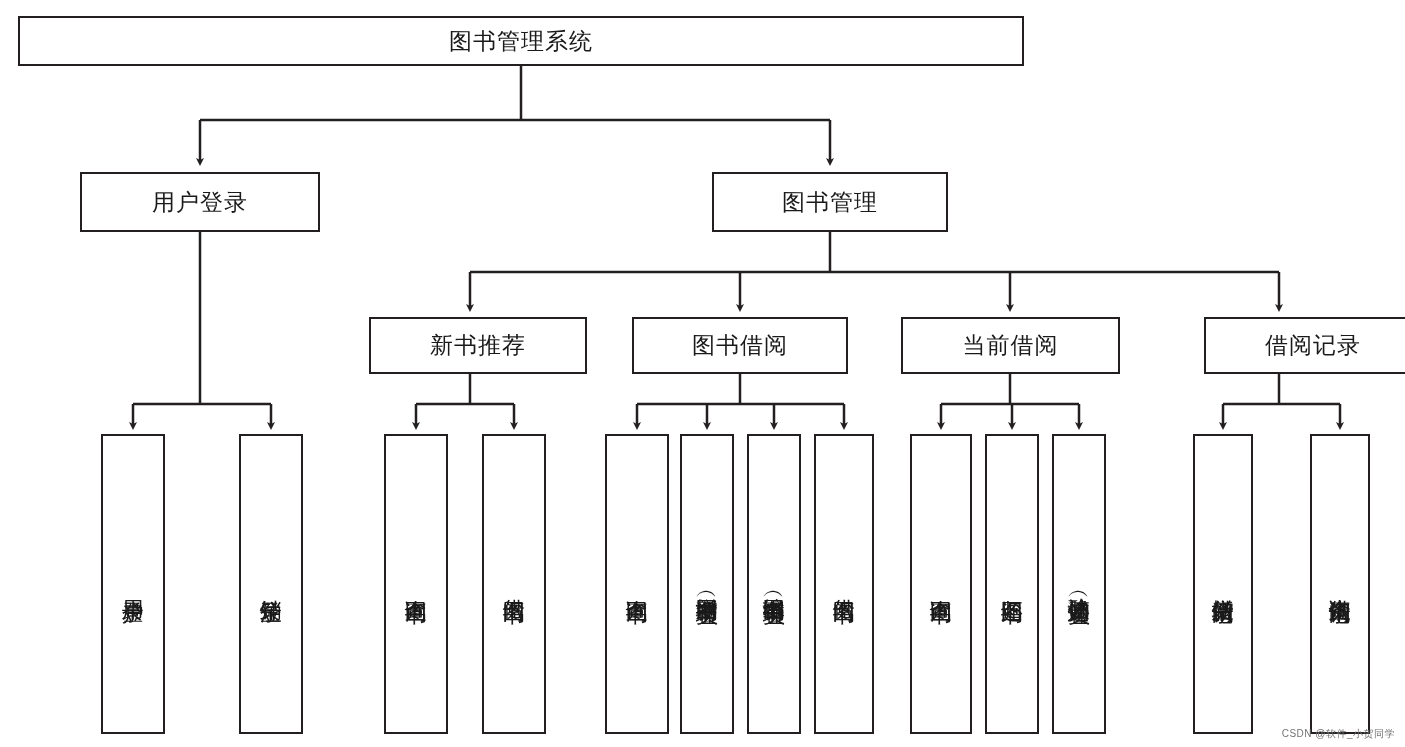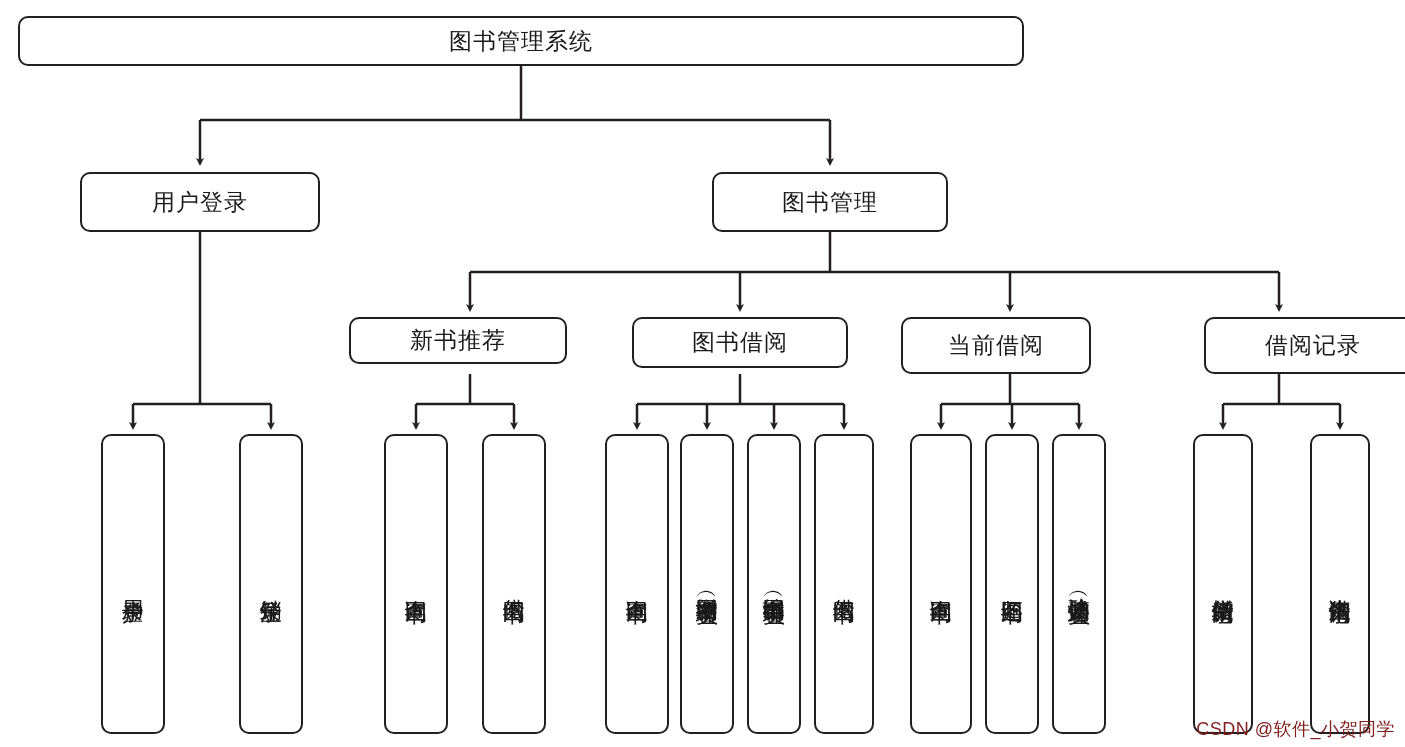--- a/index.html
+++ b/index.html
@@ -24,21 +24,21 @@
     top: 0;
     width: 1405px;
     height: 747px;
     pointer-events: none;
   }
   .node {
     position: absolute;
     box-sizing: border-box;
     border: 2px solid #231f20;
     background: #ffffff;
-    border-radius: 10px;
+    border-radius: 0;
     display: flex;
     align-items: center;
     justify-content: center;
     text-align: center;
     color: #1a1a1a;
   }
   .node.h {
     font-size: 23px;
     letter-spacing: 1px;
   }
@@ -47,22 +47,22 @@
     letter-spacing: 1px;
     writing-mode: vertical-rl;
     text-orientation: upright;
     line-height: 1.15;
     padding: 10px 0;
   }
   .watermark {
     position: absolute;
     right: 10px;
     bottom: 6px;
-    font-size: 18px;
-    color: #7f1d1d;
+    font-size: 10px;
+    color: #737373;
     letter-spacing: 0.5px;
     white-space: nowrap;
   }
 </style>
 </head>
 <body>
 
 <div id="canvas">
 
   <svg class="lines" viewBox="0 0 1405 747">
@@ -114,25 +114,25 @@
       <path d="M1340,404 L1340,426" marker-end="url(#arrow)"></path>
     </g>
   </svg>
 
   <div class="node h" style="left:18px;top:16px;width:1006px;height:50px;">图书管理系统</div>
 
   <div class="node h" style="left:80px;top:172px;width:240px;height:60px;">用户登录</div>
 
   <div class="node h" style="left:712px;top:172px;width:236px;height:60px;text-align:center;">图书管理</div>
 
-  <div class="node h" style="left:349px;top:317px;width:218px;height:47px;font-family:Liberation Mono, monospace;">新书推荐</div>
+  <div class="node h" style="left:369px;top:317px;width:218px;height:57px;font-family:Liberation Mono, monospace;">新书推荐</div>
 
-  <div class="node h" style="left:632px;top:317px;width:216px;height:51px;">图书借阅</div>
+  <div class="node h" style="left:632px;top:317px;width:216px;height:57px;">图书借阅</div>
 
-  <div class="node h" style="left:901px;top:317px;width:190px;height:57px;">当前借阅</div>
+  <div class="node h" style="left:901px;top:317px;width:219px;height:57px;">当前借阅</div>
 
   <div class="node h" style="left:1170px;top:317px;width:218px;height:57px;margin-left:34px;">借阅记录</div>
 
   <div class="node v" style="left:101px;top:434px;width:64px;height:300px;">用户登录</div>
 
   <div class="node v" style="left:239px;top:434px;width:64px;height:300px;">注销登录</div>
 
   <div class="node v" style="left:384px;top:434px;width:64px;height:300px;">查询图书</div>
 
   <div class="node v" style="left:482px;top:434px;width:64px;height:300px;">借阅图书</div>

